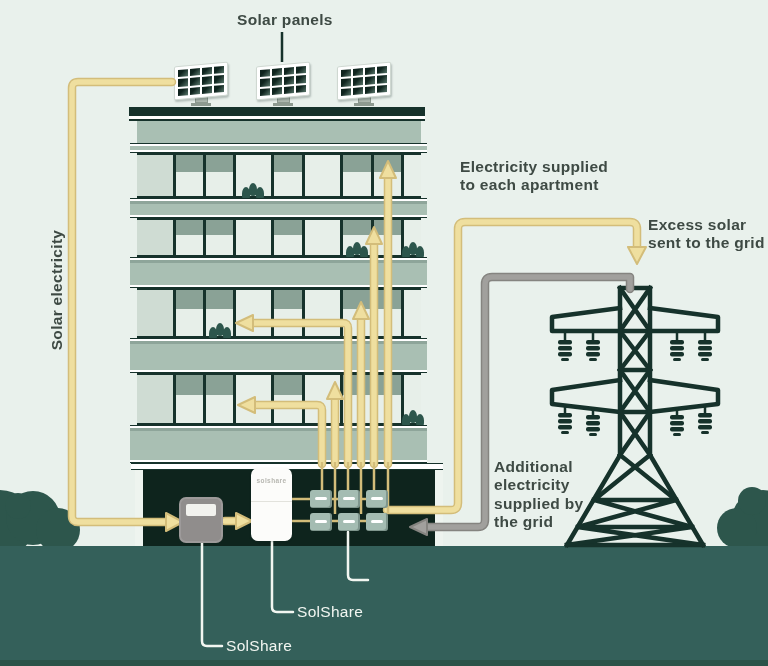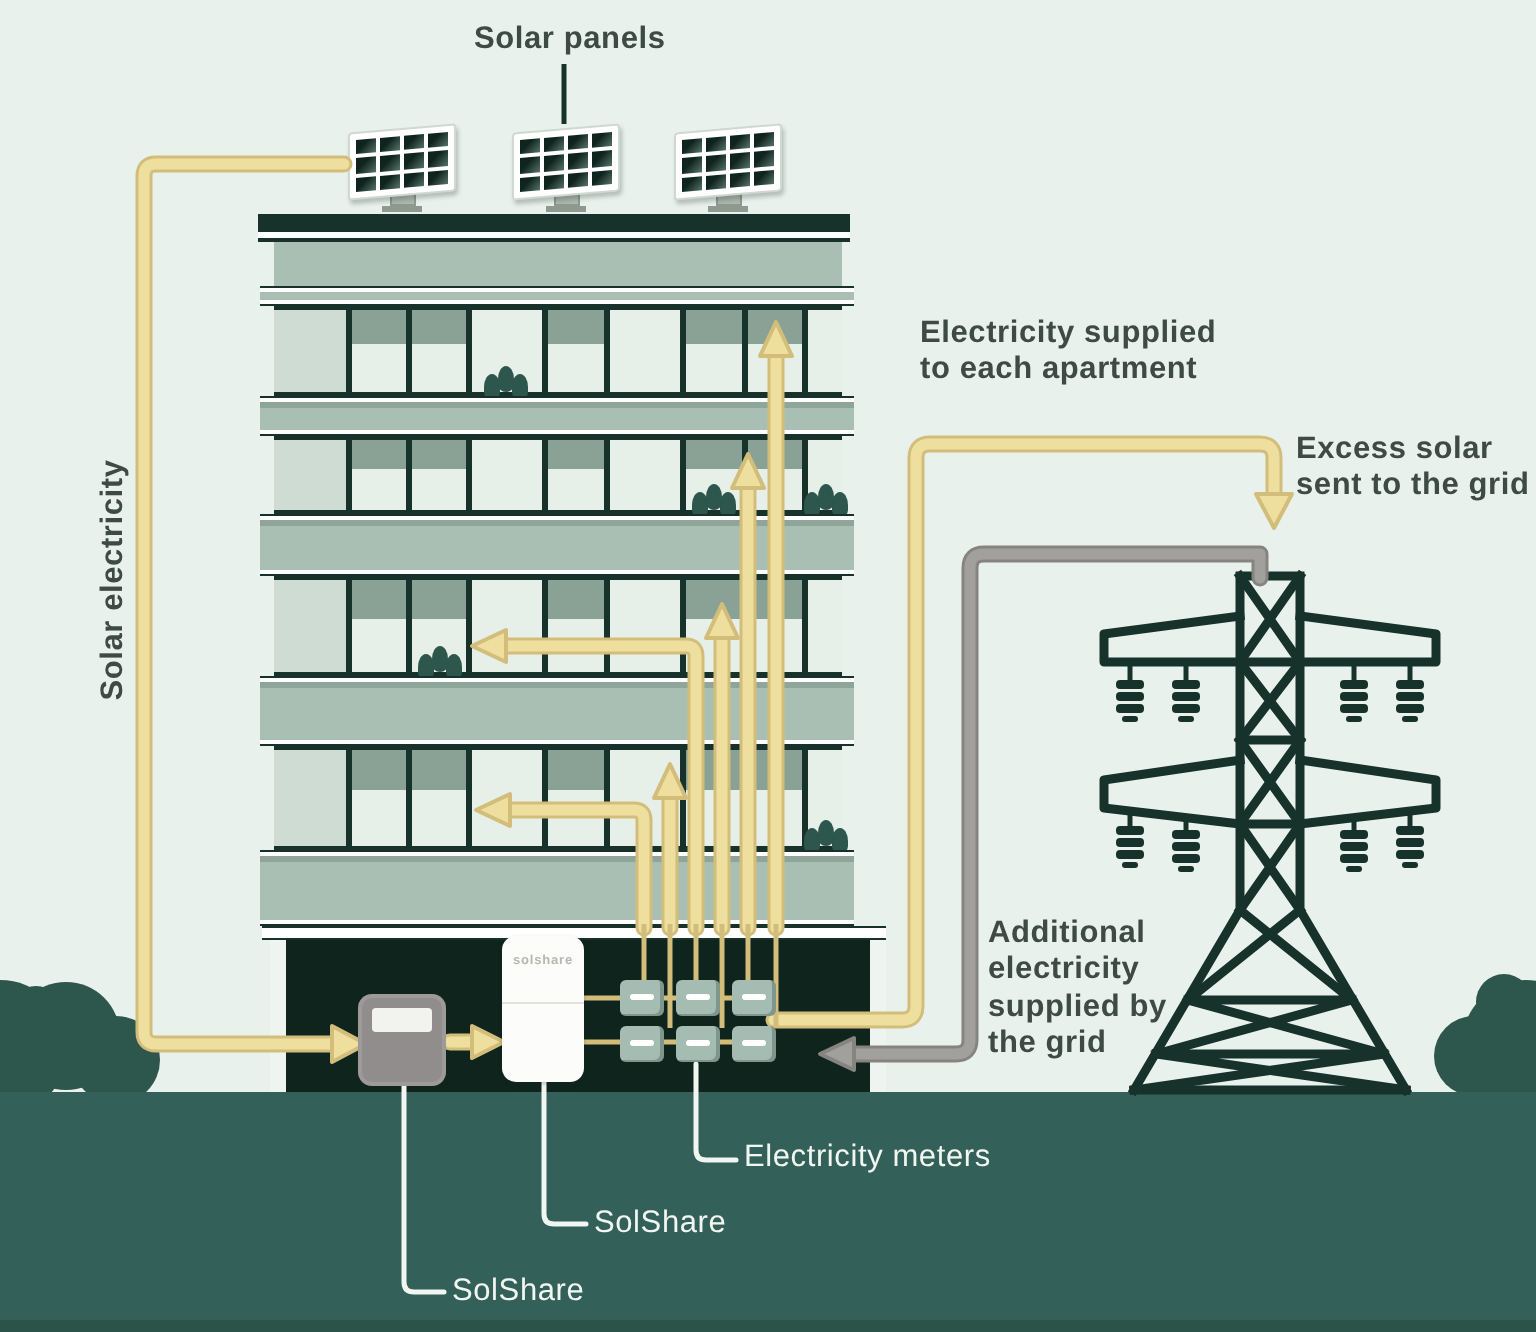--- a/index.html
+++ b/index.html
@@ -377,16 +377,15 @@
   <div class="label" style="left:237px;top:11px;">Solar panels</div>
   <div class="v-label">Solar electricity</div>
   <div class="label" style="left:432px;top:158px;margin-left:28px;">Electricity supplied
 to each apartment</div>
   <div class="label" style="left:494px;top:458px;">Additional
 electricity
 supplied by
 the grid</div>
   <div class="label" style="left:648px;top:216px;">Excess solar
 sent to the grid</div>
-  <div class="label light" style="left:372px;top:570px;">Electricity meters</div>
   <div class="label light" style="left:297px;top:603px;">SolShare</div>
   <div class="label light" style="left:226px;top:637px;">SolShare</div>
 </div>
 
 </body></html>

